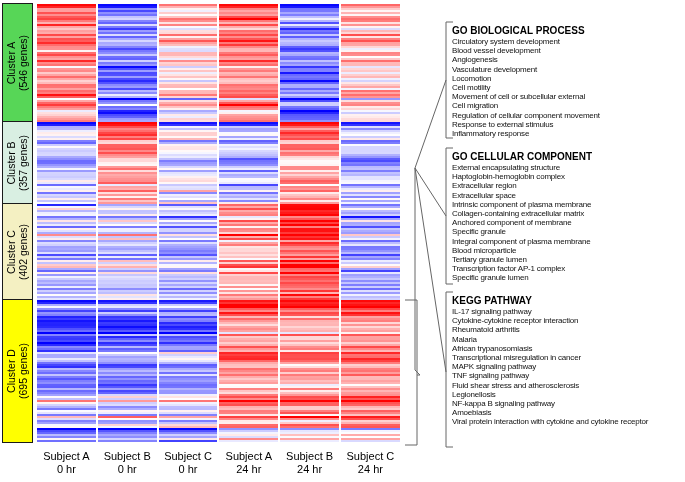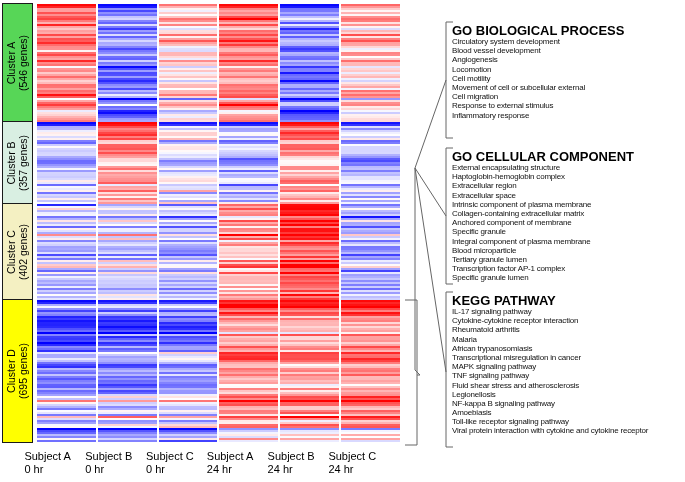--- a/index.html
+++ b/index.html
@@ -10,25 +10,25 @@
   #fig{position:absolute;left:0;top:0;}
   .cluster-box{
     position:absolute;left:2px;width:31px;box-sizing:border-box;
     border:1px solid #1a1a1a;display:flex;align-items:center;justify-content:center;
   }
   .cluster-label{
     transform:rotate(-90deg);text-align:center;white-space:nowrap;
     font-size:10.5px;line-height:12px;color:#000;
   }
   .xlabel{
-    position:absolute;width:84px;top:450px;
+    position:absolute;width:84px;text-align:center;top:450px;
     font-size:11px;line-height:13px;color:#000;
   }
   .golist{position:absolute;left:452px;width:232px;}
-  .go-title{font-size:13px;font-weight:bold;line-height:13px;letter-spacing:0;}
+  .go-title{font-size:10px;font-weight:bold;line-height:13px;letter-spacing:0;}
   .go-items{font-size:8px;line-height:9.2px;letter-spacing:-0.2px;white-space:nowrap;color:#111;}
   .go-items div{height:9.2px;}
 </style>
 </head>
 <body>
 
 <svg id="fig" width="685" height="482" shape-rendering="crispEdges">
   <g id="cells">
       <rect x="37.0" y="4" width="58.8" height="2" fill="rgb(255,8,8)"></rect>
       <rect x="97.8" y="4" width="58.8" height="2" fill="rgb(8,8,255)"></rect>
@@ -1411,24 +1411,26 @@
       <div>24 hr</div>
     </div>
   </div>
 
 <div class="golist" style="top:24px">
   <div class="go-title">GO BIOLOGICAL PROCESS</div>
   <div class="go-items">
       <div>Circulatory system development</div>
       <div>Blood vessel development</div>
       <div>Angiogenesis</div>
+      <div>Vasculature development</div>
       <div>Locomotion</div>
       <div>Cell motility</div>
       <div>Movement of cell or subcellular external</div>
       <div>Cell migration</div>
+      <div>Regulation of cellular component movement</div>
       <div>Response to external stimulus</div>
       <div>Inflammatory response</div>
     </div>
 </div>
 <div class="golist" style="top:150px">
   <div class="go-title">GO CELLULAR COMPONENT</div>
   <div class="go-items">
       <div>External encapsulating structure</div>
       <div>Haptoglobin-hemoglobin complex</div>
       <div>Extracellular region</div>
@@ -1452,16 +1454,15 @@
       <div>Rheumatoid arthritis</div>
       <div>Malaria</div>
       <div>African trypanosomiasis</div>
       <div>Transcriptional misregulation in cancer</div>
       <div>MAPK signaling pathway</div>
       <div>TNF signaling pathway</div>
       <div>Fluid shear stress and atherosclerosis</div>
       <div>Legionellosis</div>
       <div>NF-kappa B signaling pathway</div>
       <div>Amoebiasis</div>
-      <div>Toll-like receptor signaling pathway</div>
       <div>Viral protein interaction with cytokine and cytokine receptor</div>
     </div>
 </div>
 
 </body></html>

